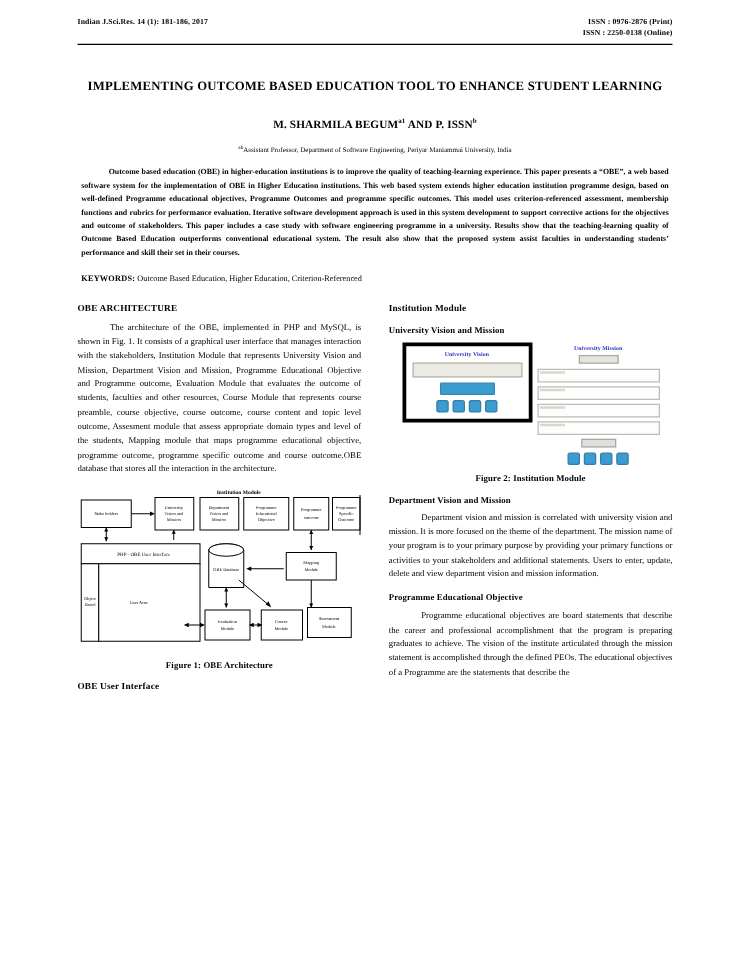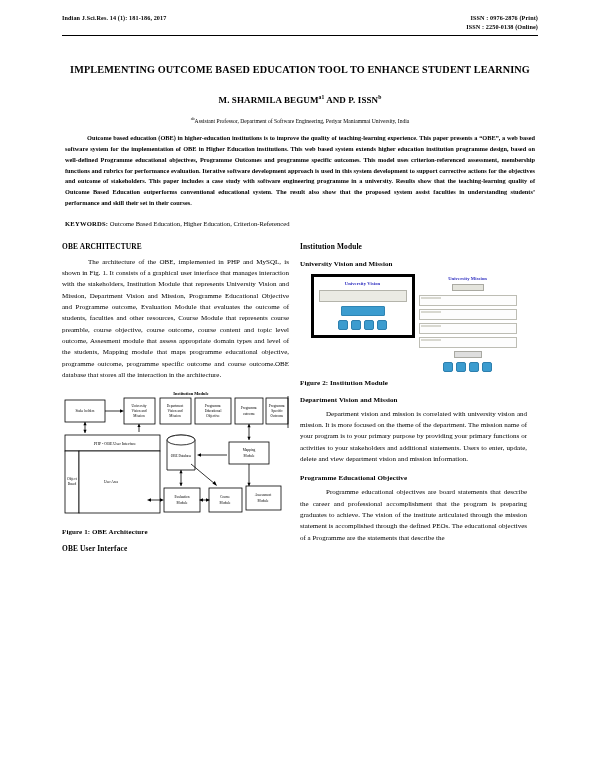--- a/index.html
+++ b/index.html
@@ -91,21 +91,21 @@
     margin-top: 10px;
     padding: 0 3px;
     line-height: 1.5;
   }
   .keywords b { font-weight: bold; letter-spacing: 0.2px; }
 
   
   .cols {
     display: flex;
     margin-top: 13px;
-    gap: 11px;
+    gap: 22px;
   }
   .col { width: 227px; }
 
   h2.sec {
     font-size: 7.4px;
     font-weight: bold;
     margin: 0 0 6px 0;
     letter-spacing: 0.15px;
   }
   h3.sub {
@@ -116,20 +116,21 @@
   }
   p.body {
     font-size: 7px;
     text-align: justify;
     line-height: 1.62;
     margin: 0 0 6px 0;
     font-family: Liberation Serif, serif;
   }
   p.body .indent { display: inline-block; width: 26px; }
   .figcap {
+    text-align: center;
     font-size: 7px;
     font-weight: bold;
     margin: 7px 0 8px 0;
     letter-spacing: 0.1px;
   }
 
   
   .fig1-wrap {
     margin-top: 7px;
     display: flex;

